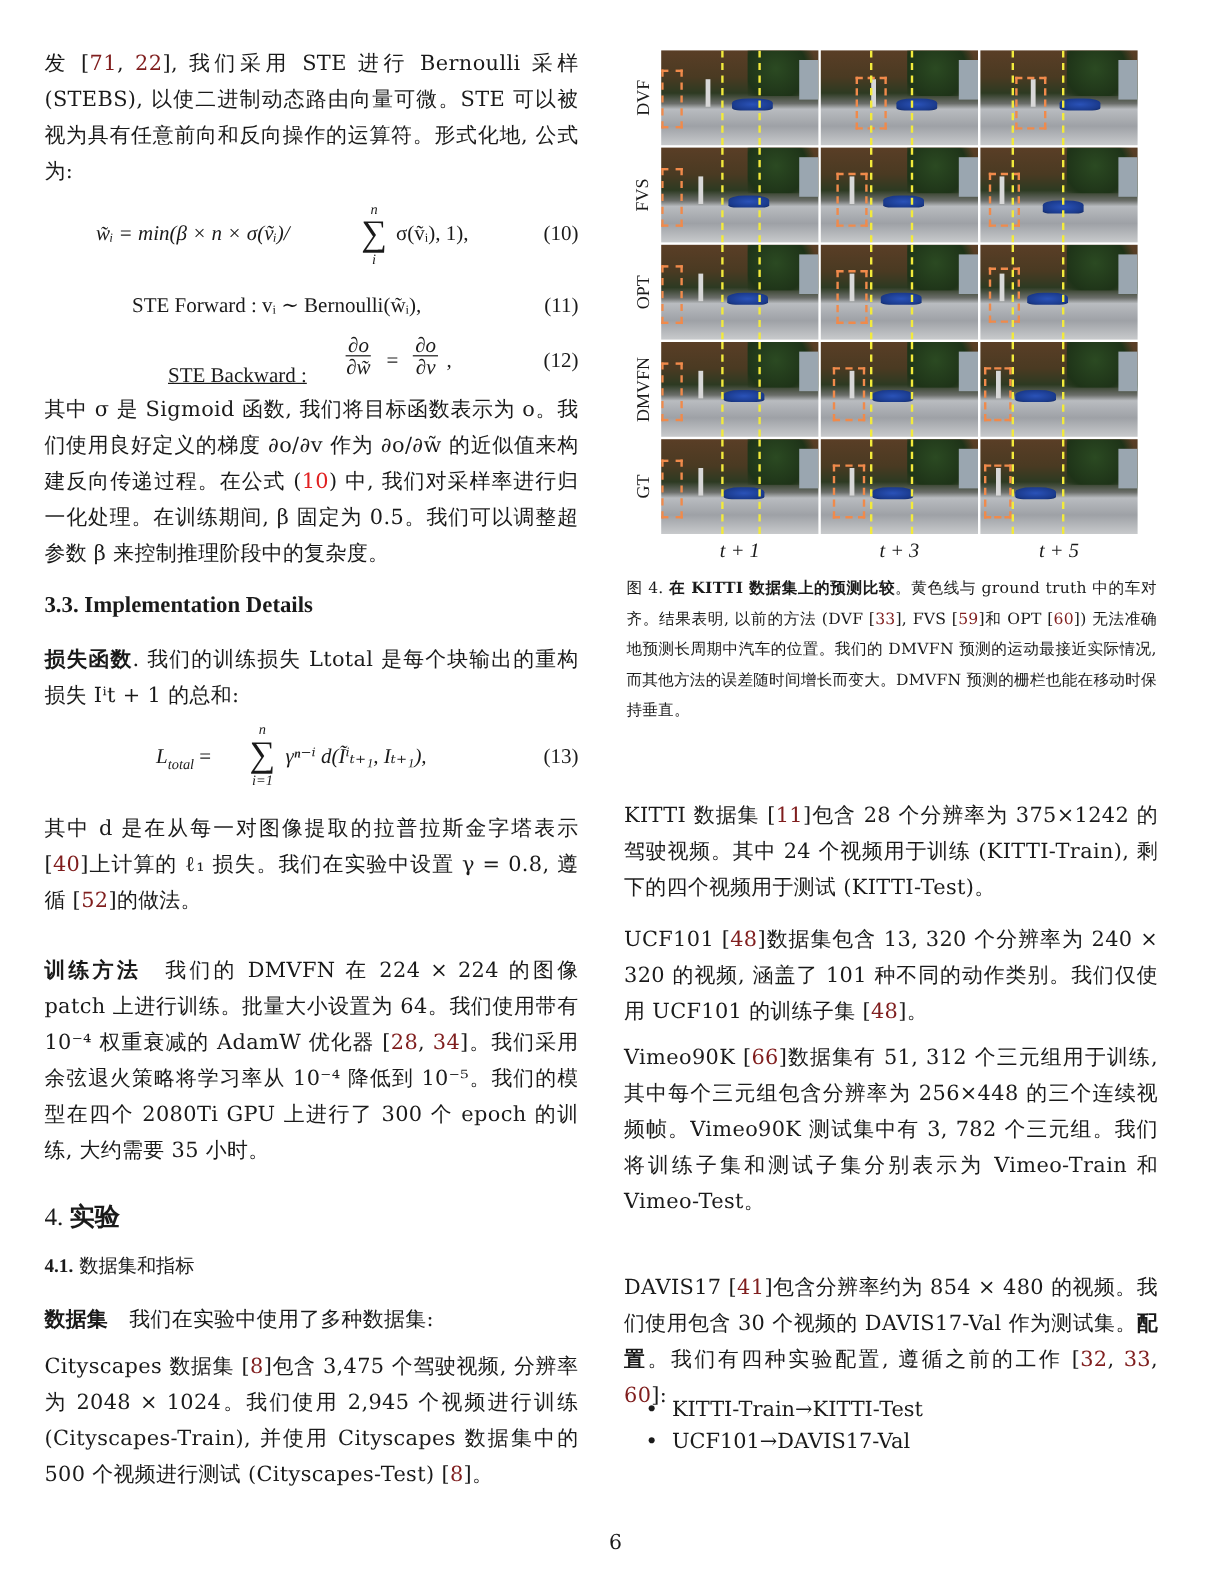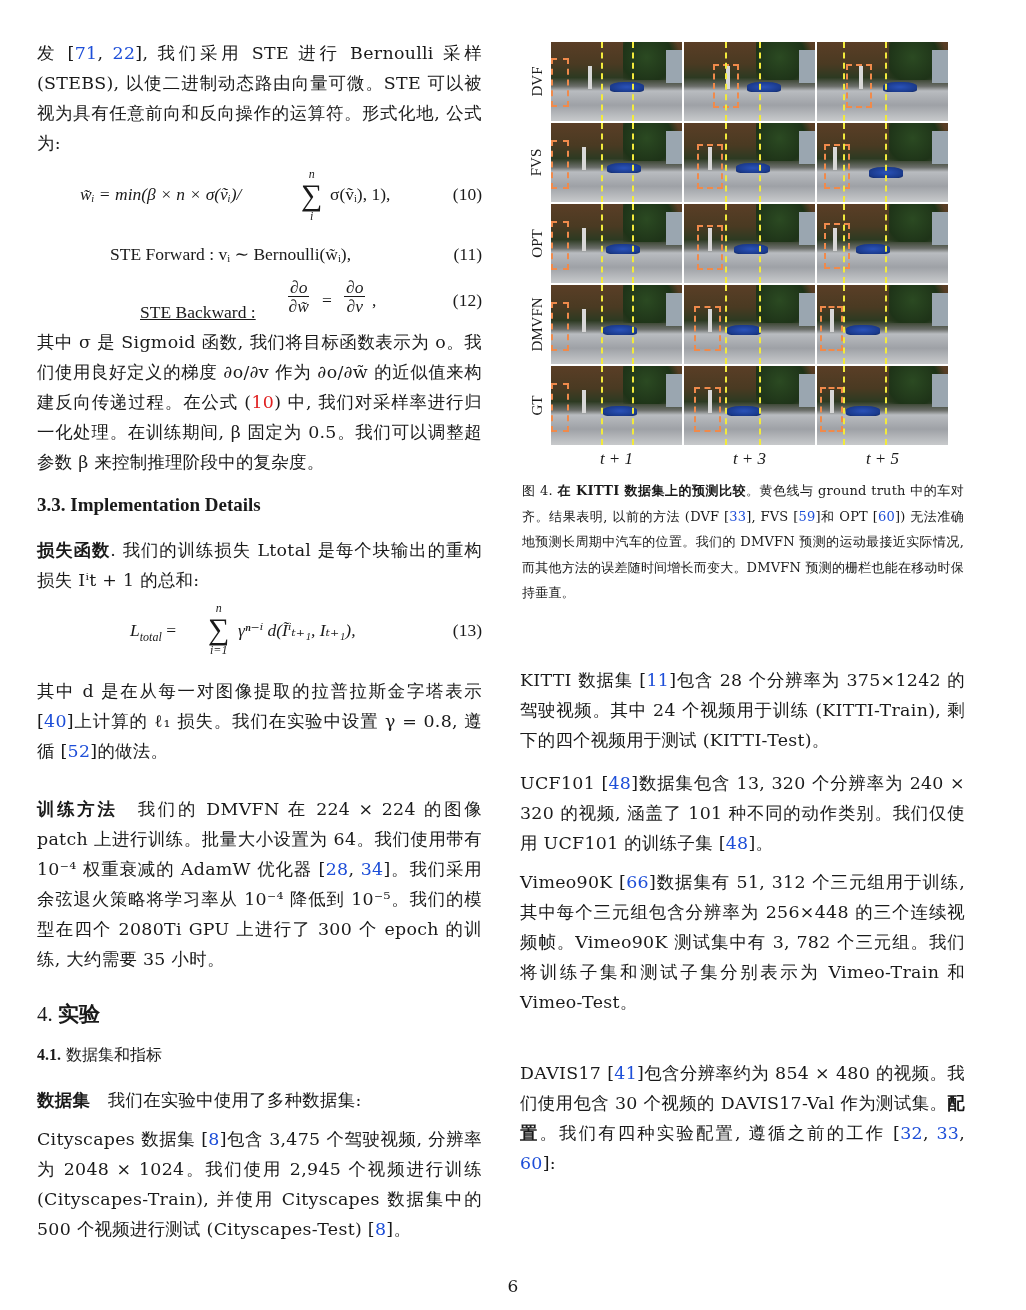--- a/index.html
+++ b/index.html
@@ -5,21 +5,21 @@
   html, body { margin: 0; padding: 0; background: #ffffff; }
   body {
     width: 1026px; height: 1310px; position: relative; overflow: hidden;
     font-family: "DejaVu Serif", "Liberation Serif", serif;
     color: #1a1a1a;
   }
   .para {
     position: absolute; font-size: 17.4px; line-height: 30px;
     text-align: justify; letter-spacing: 0.3px; margin: 0;
   }
-  .cite { color: #1d4ed8; }
+  .cite { color: #7f1d1d; }
   .ref-red { color: #e02020; }
   .b { font-weight: bold; }
   .it { font-style: italic; }
   .eq {
     position: absolute; font-size: 17.5px; white-space: nowrap;
     font-family: "Liberation Serif", "DejaVu Serif", serif;
   }
   .eq-num {
     position: absolute; font-size: 17.5px; right: 0;
     font-family: "Liberation Serif", "DejaVu Serif", serif;
@@ -323,15 +323,17 @@
 
 <p class="para" style="left:520px; top:665px; width:445px;"><span>KITTI 数据集 [</span><a class="cite">11</a><span>]包含 28 个分辨率为 375×1242 的驾驶视频。其中 24 个视频用于训练 (KITTI-Train), 剩下的四个视频用于测试 (KITTI-Test)。</span></p>
 
 <p class="para" style="left:520px; top:768px; width:445px;"><span>UCF101 [</span><a class="cite">48</a><span>]数据集包含 13, 320 个分辨率为 240 × 320 的视频, 涵盖了 101 种不同的动作类别。我们仅使用 UCF101 的训练子集 [</span><a class="cite">48</a><span>]。</span></p>
 
 <p class="para" style="left:520px; top:867px; width:445px;"><span>Vimeo90K [</span><a class="cite">66</a><span>]数据集有 51, 312 个三元组用于训练, 其中每个三元组包含分辨率为 256×448 的三个连续视频帧。Vimeo90K 测试集中有 3, 782 个三元组。我们将训练子集和测试子集分别表示为 Vimeo-Train 和 Vimeo-Test。</span></p>
 
 <p class="para" style="left:520px; top:1058px; width:445px;"><span>DAVIS17 [</span><a class="cite">41</a><span>]包含分辨率约为 854 × 480 的视频。我们使用包含 30 个视频的 DAVIS17-Val 作为测试集。</span><span class="b">配置</span><span>。我们有四种实验配置, 遵循之前的工作 [</span><a class="cite">32</a><span>, </span><a class="cite">33</a><span>, </span><a class="cite">60</a><span>]:</span></p>
 
 <ul class="bullets">
+  <li>KITTI-Train→KITTI-Test</li>
+  <li>UCF101→DAVIS17-Val</li>
 </ul>
 
 <div class="pagenum">6</div>
 
 </body></html>

